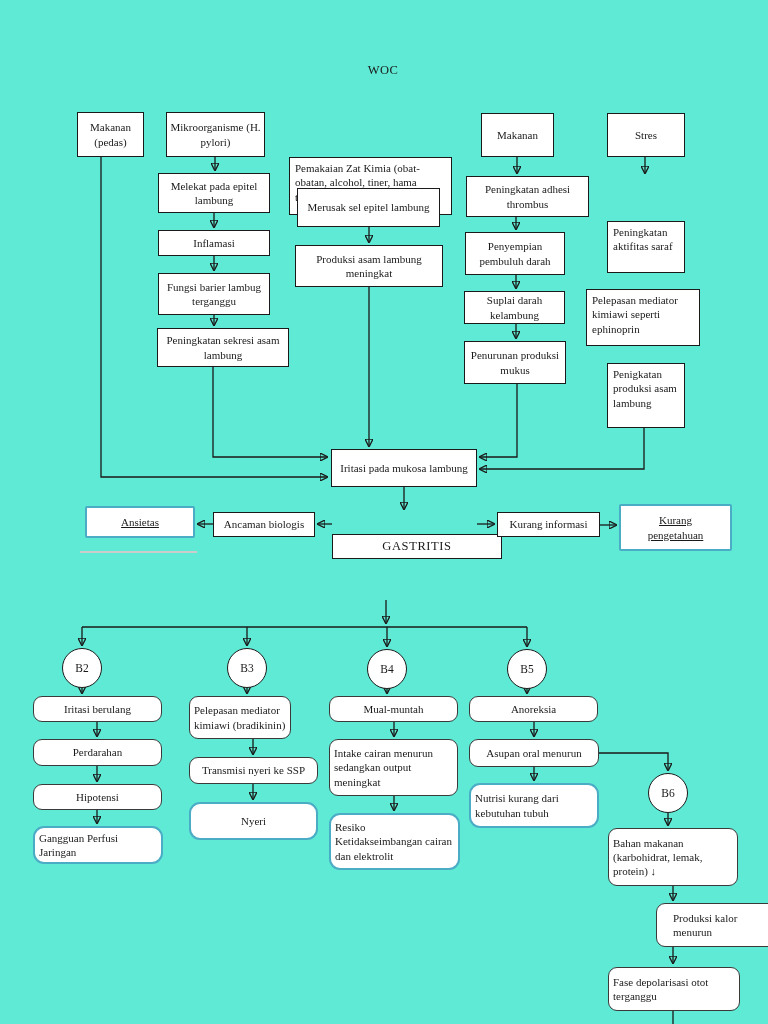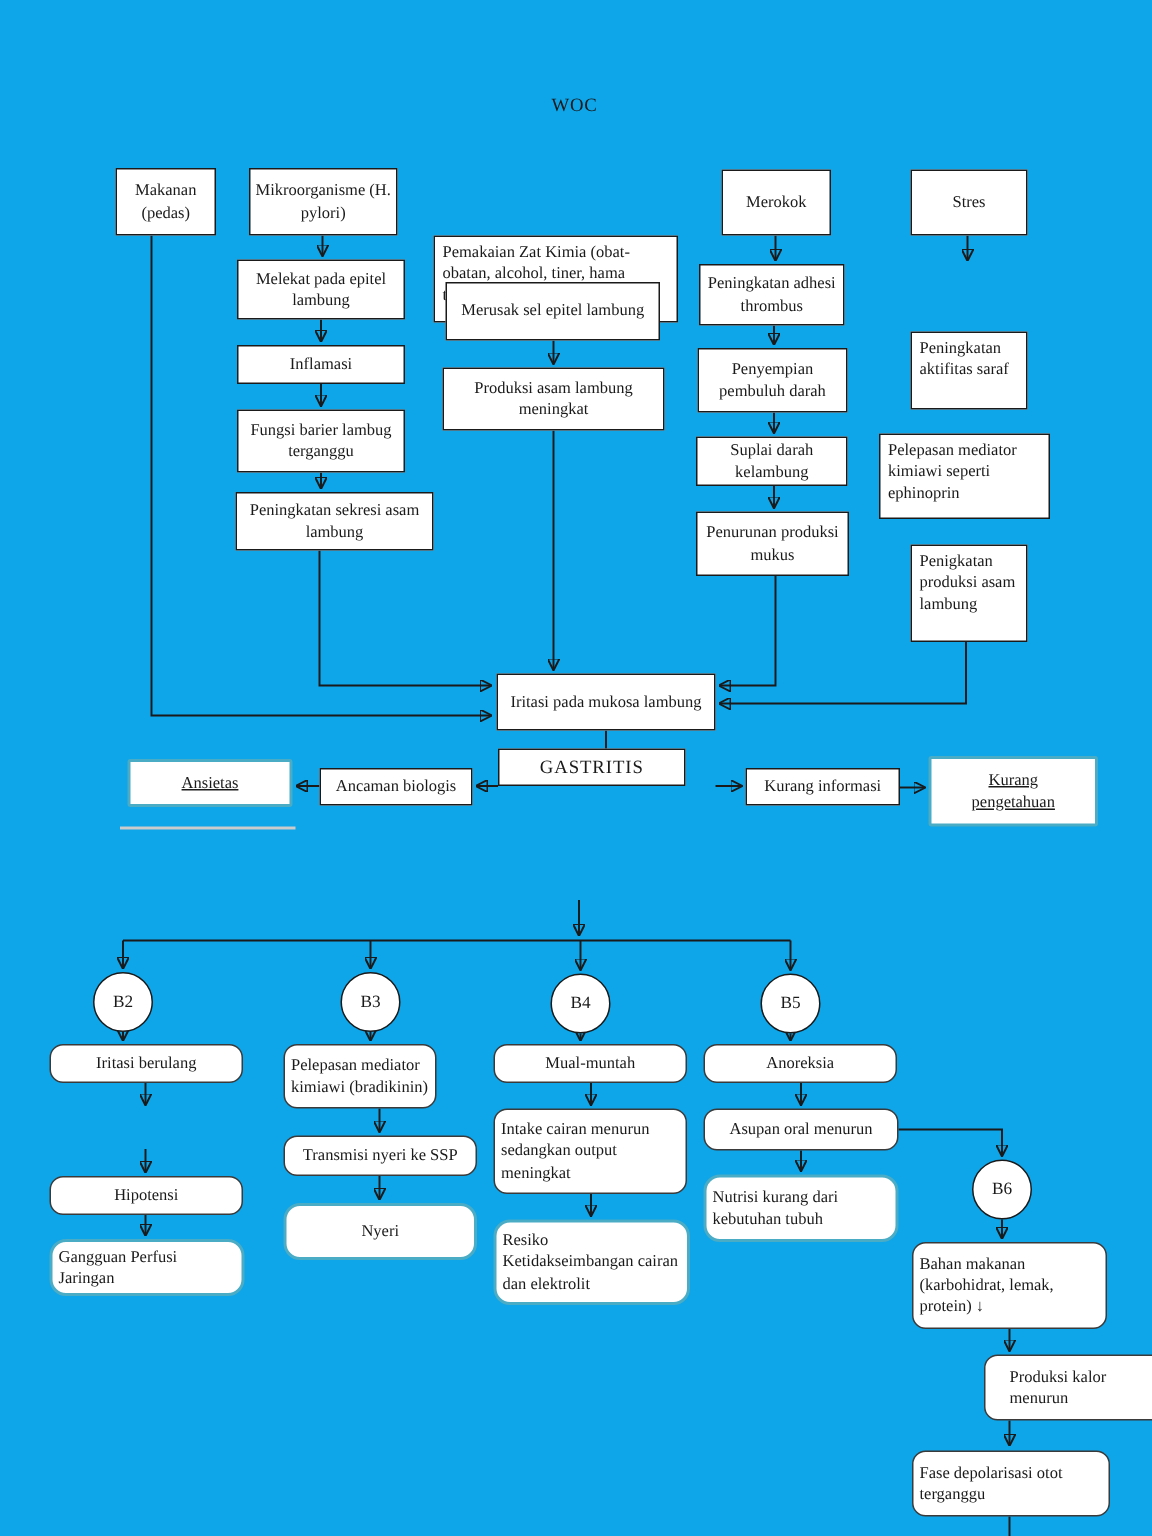--- a/index.html
+++ b/index.html
@@ -1,17 +1,17 @@
 <!DOCTYPE html>
 <html><head>
 <meta charset="utf-8">
 <style>
   html,body { margin:0; padding:0; background:#ffffff; }
   #page {
-    position:relative; width:768px; height:1024px; background:#0ea5e9;
+    position:relative; width:768px; height:1024px; background:#5eead4;
     font-family:"Liberation Serif","DejaVu Serif",serif; color:#1a1a1a;
     overflow:hidden;
   }
   #connectors { position:absolute; left:0; top:0; width:768px; height:1024px; }
   #connectors path { stroke:#1a1a1a; stroke-width:1.3; fill:none; }
   .ttl { position:absolute; left:348px; top:63px; width:70px; text-align:center;
          font-size:12.5px; letter-spacing:0.5px; }
   .bx {
     position:absolute; box-sizing:border-box; background:#fff;
     border:1.5px solid #1a1a1a; display:flex; align-items:center; justify-content:center;
@@ -106,56 +106,57 @@
     <path d="M673 886 V900" marker-end="url(#ah)"></path>
     <path d="M673 947 V963" marker-end="url(#ah)"></path>
     <path d="M673 1011 V1024"></path>
   </svg>
 
   <div class="ttl">WOC</div>
 
   <div class="bx" style="left:77px;top:112px;width:67px;height:45px">Makanan (pedas)</div>
   <div class="bx" style="left:166px;top:112px;width:99px;height:45px">Mikroorganisme (H. pylori)</div>
   <div class="bx la" style="left:289px;top:112px;width:163px;height:58px">Pemakaian Zat Kimia (obat-obatan, alcohol, tiner, hama tanaman)</div>
-  <div class="bx" style="left:481px;top:113px;width:73px;height:44px">Merokok</div>
+  <div class="bx" style="left:481px;top:113px;width:73px;height:44px">Makanan</div>
   <div class="bx" style="left:607px;top:113px;width:78px;height:44px">Stres</div>
 
   <div class="bx" style="left:158px;top:173px;width:112px;height:40px">Melekat pada epitel lambung</div>
   <div class="bx" style="left:158px;top:230px;width:112px;height:26px">Inflamasi</div>
   <div class="bx" style="left:158px;top:273px;width:112px;height:42px">Fungsi barier lambug terganggu</div>
   <div class="bx" style="left:157px;top:328px;width:132px;height:39px">Peningkatan sekresi asam lambung</div>
 
   <div class="bx" style="left:297px;top:188px;width:143px;height:39px">Merusak sel epitel lambung</div>
   <div class="bx" style="left:295px;top:245px;width:148px;height:42px">Produksi asam lambung meningkat</div>
 
-  <div class="bx" style="left:466px;top:176px;width:97px;height:41px">Peningkatan adhesi thrombus</div>
+  <div class="bx" style="left:466px;top:176px;width:123px;height:41px">Peningkatan adhesi thrombus</div>
   <div class="bx" style="left:465px;top:232px;width:100px;height:43px">Penyempian pembuluh darah</div>
   <div class="bx" style="left:464px;top:291px;width:101px;height:33px">Suplai darah kelambung</div>
   <div class="bx" style="left:464px;top:341px;width:102px;height:43px">Penurunan produksi mukus</div>
 
   <div class="bx la" style="left:607px;top:176px;width:78px;height:52px">Peningkatan aktifitas saraf</div>
   <div class="bx la" style="left:586px;top:244px;width:114px;height:57px">Pelepasan mediator kimiawi seperti ephinoprin</div>
   <div class="bx la" style="left:607px;top:318px;width:78px;height:65px">Penigkatan produksi asam lambung</div>
 
   <div class="bx" style="left:331px;top:449px;width:146px;height:38px">Iritasi pada mukosa lambung</div>
 
   <div class="bx teal" style="left:85px;top:506px;width:110px;height:32px">Ansietas</div>
   <div class="bx" style="left:213px;top:512px;width:102px;height:25px">Ancaman biologis</div>
-  <div class="bx big" style="left:332px;top:499px;width:125px;height:25px">GASTRITIS</div>
+  <div class="bx big" style="left:332px;top:534px;width:170px;height:25px">GASTRITIS</div>
   <div class="bx" style="left:497px;top:512px;width:103px;height:25px">Kurang informasi</div>
   <div class="bx teal" style="left:619px;top:504px;width:113px;height:47px;padding:2px 10px">Kurang pengetahuan</div>
   <div class="artifact"></div>
 
   <div class="circ" style="left:62px;top:648px">B2</div>
   <div class="circ" style="left:227px;top:648px">B3</div>
   <div class="circ" style="left:367px;top:649px">B4</div>
   <div class="circ" style="left:507px;top:649px">B5</div>
   <div class="circ" style="left:648px;top:773px">B6</div>
 
   <div class="rb" style="left:33px;top:696px;width:129px;height:26px">Iritasi berulang</div>
+  <div class="rb" style="left:33px;top:739px;width:129px;height:27px">Perdarahan</div>
   <div class="rb" style="left:33px;top:784px;width:129px;height:26px">Hipotensi</div>
   <div class="rb tl" style="left:33px;top:826px;width:130px;height:38px">Gangguan Perfusi Jaringan</div>
 
   <div class="rb" style="left:189px;top:696px;width:102px;height:43px">Pelepasan mediator kimiawi (bradikinin)</div>
   <div class="rb" style="left:189px;top:757px;width:129px;height:27px">Transmisi nyeri ke SSP</div>
   <div class="rb tl" style="left:189px;top:802px;width:129px;height:38px">Nyeri</div>
 
   <div class="rb" style="left:329px;top:696px;width:129px;height:26px">Mual-muntah</div>
   <div class="rb" style="left:329px;top:739px;width:129px;height:57px">Intake cairan menurun sedangkan output meningkat</div>
   <div class="rb tl" style="left:329px;top:813px;width:131px;height:57px">Resiko Ketidakseimbangan cairan dan elektrolit</div>

